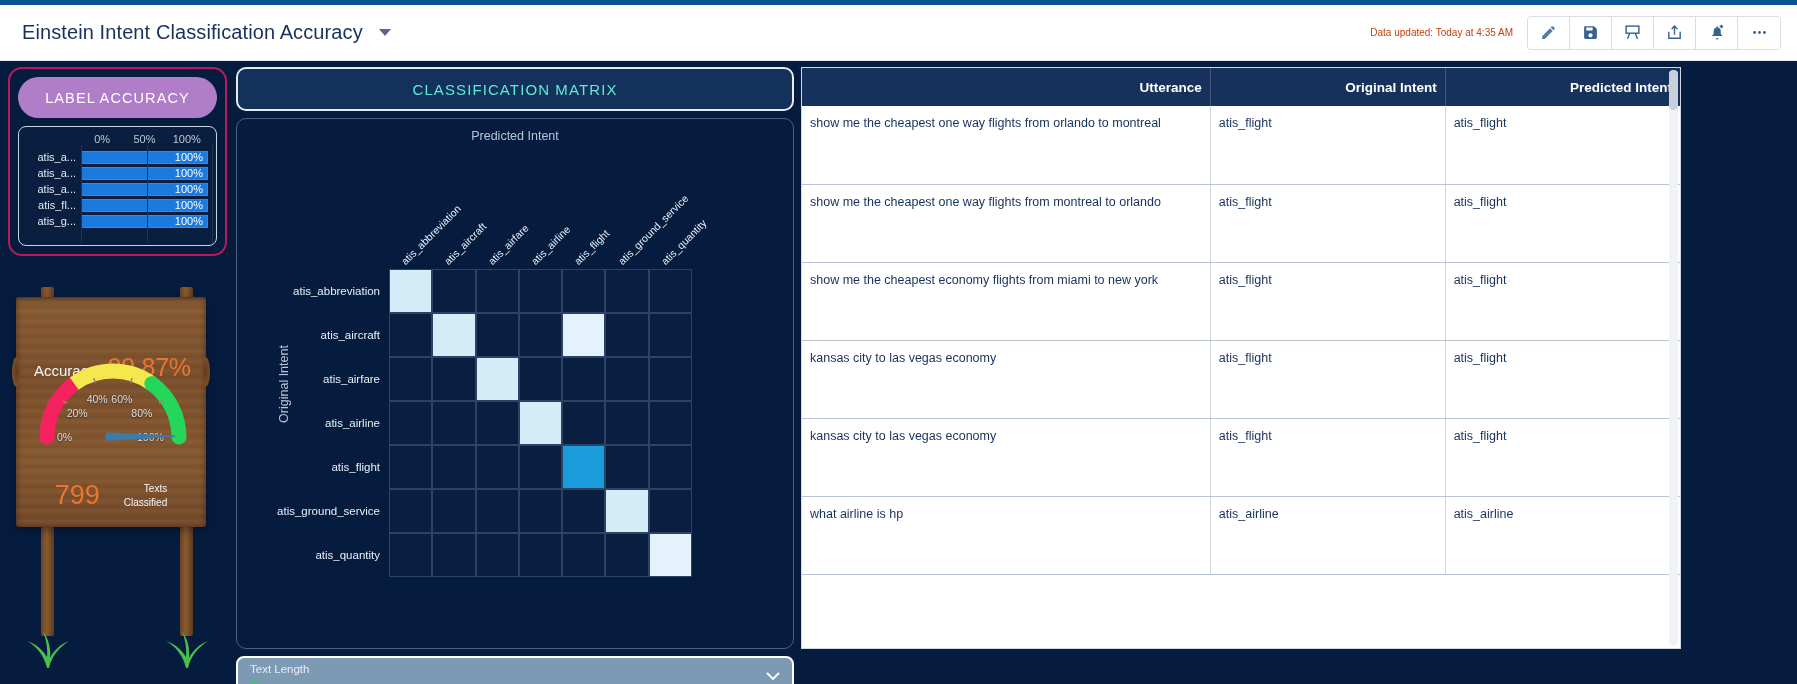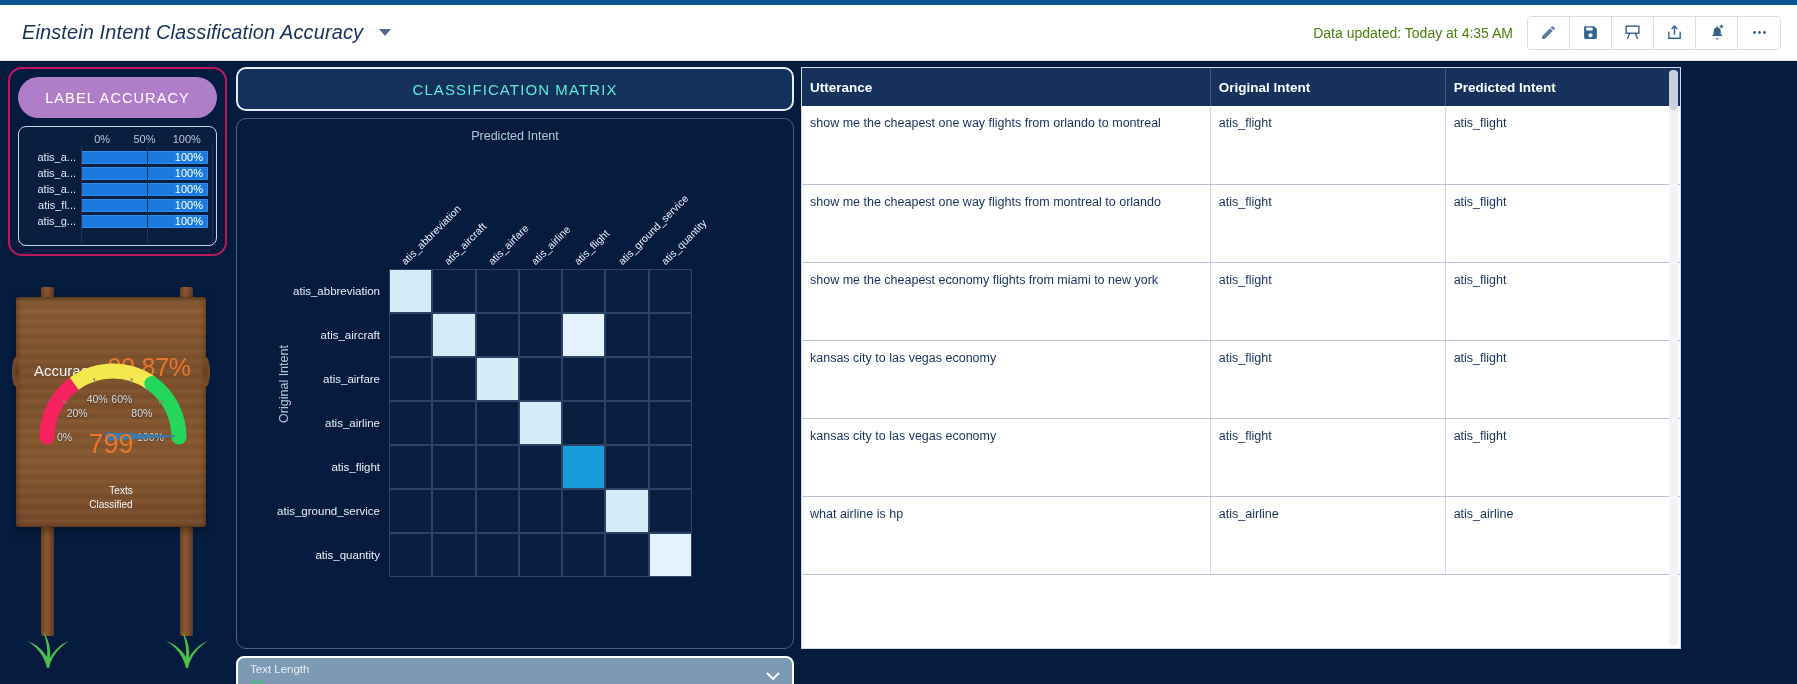--- a/index.html
+++ b/index.html
@@ -17,29 +17,29 @@
   
   .header {
     height:56px; width:100%;
     display:flex; align-items:center;
     padding:0 16px 0 22px;
     background:#fff;
     border-bottom:1px solid #e8ecf1;
     position:relative;
   }
   .app-title {
-    font-size:20px; color:#16325c; font-weight:400; letter-spacing:0.1px;font-style:italic;
+    font-size:20px; color:#16325c; font-weight:400; letter-spacing:0.1px;
   }
   .title-caret {
     margin-left:16px; width:0;height:0;
     border-left:6px solid transparent; border-right:6px solid transparent;
     border-top:7px solid #54698d; cursor:pointer;
   }
   .header-right { margin-left:auto; display:flex; align-items:center; gap:14px; }
-  .data-updated { font-size:14px; color:#4d7c0f; white-space:nowrap; }
+  .data-updated { font-size:10px; color:#c2410c; white-space:nowrap; }
   .btn-group { display:flex; border:1px solid #d8dde6; border-radius:4px; overflow:hidden; background:#fff; }
   .icon-btn {
     width:42px; height:32px; display:flex; align-items:center; justify-content:center;
     border-right:1px solid #d8dde6; cursor:pointer; background:#fff;
   }
   .icon-btn:last-child { border-right:none; }
   .icon-btn svg { display:block; }
 
   
   .canvas {
@@ -132,21 +132,21 @@
   .gauge-needle {
     position:absolute; left:50%; bottom:4px;
     width:70px; height:11px;
     background:#3e7ba6;
     transform-origin:8px 50%;
     clip-path: polygon(0% 10%, 0% 90%, 100% 56%, 100% 44%);
     border-radius:6px 1px 1px 6px;
   }
   .board-foot {
     position:absolute; bottom:16px; left:0; right:0;
-    display:flex; align-items:center; justify-content:center; gap:24px;flex-direction:column;
+    display:flex; align-items:center; justify-content:center; gap:24px;
   }
   .board-foot .count { font-size:27px; color:#e8762c; }
   .board-foot .cap { font-size:10px; color:#f3f6fa; line-height:1.35; text-align:right; }
 
   
   #matrix-title-panel {
     left:236px; top:6px; width:558px; height:44px;
     background:#14315c; border:2px solid #e7ecf3; border-radius:10px;
     display:flex; align-items:center; justify-content:center;
   }
@@ -191,21 +191,21 @@
   .tl-caret { color:#ffffff; font-size:13px; }
 
   
   #utterance-table-panel {
     left:801px; top:6px; width:880px; height:582px;
     background:#ffffff; border:1px solid #cfd7e2;
     overflow:hidden; display:flex; flex-direction:column;
   }
   .tbl { width:100%; border-collapse:collapse; table-layout:fixed; }
   .tbl th {
-    background:#16325c; color:#ffffff; text-align:left;
+    background:#16325c; color:#ffffff; text-align:right;
     font-size:13.5px; font-weight:bold; padding:11px 8px;
     border-right:1px solid #44587c; height:38px;
   }
   .tbl th:last-child { border-right:none; }
   .tbl td {
     font-size:12.5px; color:#16325c; padding:10px 8px;
     border-right:1px solid #cfd7e2; border-bottom:1px solid #b9c4d4;
     vertical-align:top; height:78px;
   }
   .tbl td:last-child { border-right:none; }

